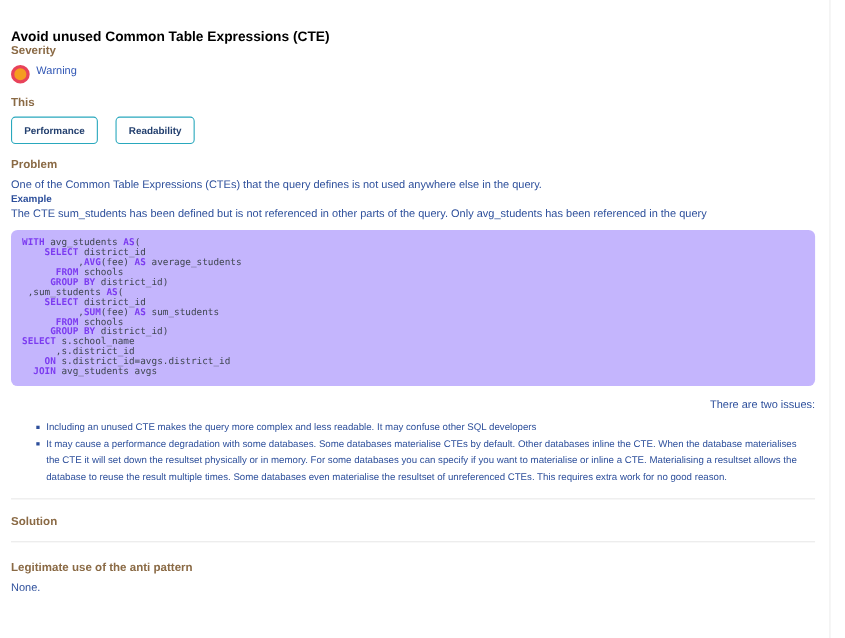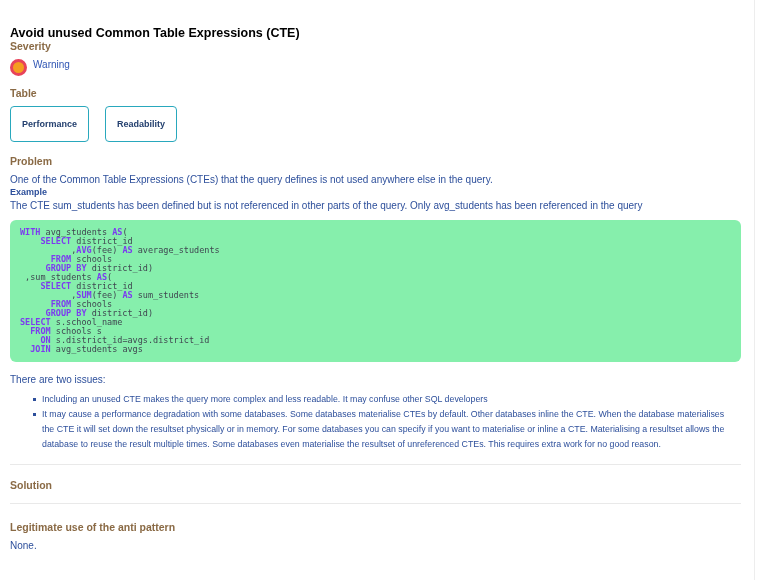--- a/index.html
+++ b/index.html
@@ -52,21 +52,21 @@
     font-size: 10px;
     line-height: 12px;
   }
   .type-h { margin-top: 11px; }
   .tag-list {
     margin-top: 7px;
     display: flex;
     gap: 16px;
   }
   .tag {
-    height: 36px;
+    height: 25px;
     padding: 0 11px;
     background: #ffffff;
     border: 1px solid #29a8bd;
     border-radius: 4px;
     color: #24406f;
     font-family: "Liberation Sans", sans-serif;
     font-size: 9px;
     font-weight: bold;
     cursor: pointer;
   }
@@ -80,36 +80,36 @@
   .bold-label {
     color: #2d4f9b;
     font-size: 9px;
     font-weight: bold;
     line-height: 13px;
   }
   .tight { margin-top: 0; }
   .code-block {
     margin-top: 8px;
     width: 731px;
-    background: #86efac;
+    background: #c4b5fd;
     border-radius: 6px;
     padding: 8px 10px;
   }
   .code-line {
     font-family: "DejaVu Sans Mono", "Liberation Mono", monospace;
     font-size: 8.5px;
     line-height: 9px;
     color: #3f4650;
     white-space: pre;
   }
   .code-line .kw {
     color: #7c3bf0;
     font-weight: bold;
   }
-  .issues-intro { margin-top: 11px; }
+  .issues-intro { margin-top: 11px; text-align: right; }
   ul.issues {
     margin-top: 6px;
     list-style: none;
     padding-left: 23px;
     width: 728px;
   }
   ul.issues li {
     position: relative;
     color: #2d4f9b;
     font-size: 8.8px;
@@ -139,21 +139,21 @@
   <div class="right-border"></div>
 
   <h1 class="page-title">Avoid unused Common Table Expressions (CTE)</h1>
 
   <h2 class="sec sev-h">Severity</h2>
   <div class="badge">
     <span class="warn-circle"></span>
     <span class="badge-label">Warning</span>
   </div>
 
-  <h2 class="sec type-h">Table</h2>
+  <h2 class="sec type-h">This</h2>
   <div class="tag-list">
       <button class="tag">Performance</button>
       <button class="tag">Readability</button>
     </div>
 
   <h2 class="sec problem-h">Problem</h2>
   <p class="para">One of the Common Table Expressions (CTEs) that the query defines is not used anywhere else in the query.</p>
   <p class="bold-label tight">Example</p>
   <p class="para tight">The CTE sum_students has been defined but is not referenced in other parts of the query. Only avg_students has been referenced in the query</p>
 
@@ -163,21 +163,21 @@
         <div class="code-line"><span>    </span><span class="kw">SELECT</span><span> district_id</span></div>
         <div class="code-line"><span>          ,</span><span class="kw">AVG</span><span>(fee) </span><span class="kw">AS</span><span> average_students</span></div>
         <div class="code-line"><span>      </span><span class="kw">FROM</span><span> schools</span></div>
         <div class="code-line"><span>     </span><span class="kw">GROUP BY</span><span> district_id)</span></div>
         <div class="code-line"><span> ,sum_students </span><span class="kw">AS</span><span>(</span></div>
         <div class="code-line"><span>    </span><span class="kw">SELECT</span><span> district_id</span></div>
         <div class="code-line"><span>          ,</span><span class="kw">SUM</span><span>(fee) </span><span class="kw">AS</span><span> sum_students</span></div>
         <div class="code-line"><span>      </span><span class="kw">FROM</span><span> schools</span></div>
         <div class="code-line"><span>     </span><span class="kw">GROUP BY</span><span> district_id)</span></div>
         <div class="code-line"><span class="kw">SELECT</span><span> s.school_name</span></div>
-        <div class="code-line"><span>  </span><span class="kw">FROM</span><span> schools s</span></div>
+        <div class="code-line"><span>      ,s.district_id</span></div>
         <div class="code-line"><span>    </span><span class="kw">ON</span><span> s.district_id=avgs.district_id</span></div>
         <div class="code-line"><span>  </span><span class="kw">JOIN</span><span> avg_students avgs</span></div>
       </div>
   </div>
 
   <p class="para issues-intro">There are two issues:</p>
   <ul class="issues">
       <li>Including an unused CTE makes the query more complex and less readable. It may confuse other SQL developers</li>
       <li>It may cause a performance degradation with some databases. Some databases materialise CTEs by default. Other databases inline the CTE. When the database materialises the CTE it will set down the resultset physically or in memory. For some databases you can specify if you want to materialise or inline a CTE. Materialising a resultset allows the database to reuse the result multiple times. Some databases even materialise the resultset of unreferenced CTEs. This requires extra work for no good reason.</li>
     </ul>

